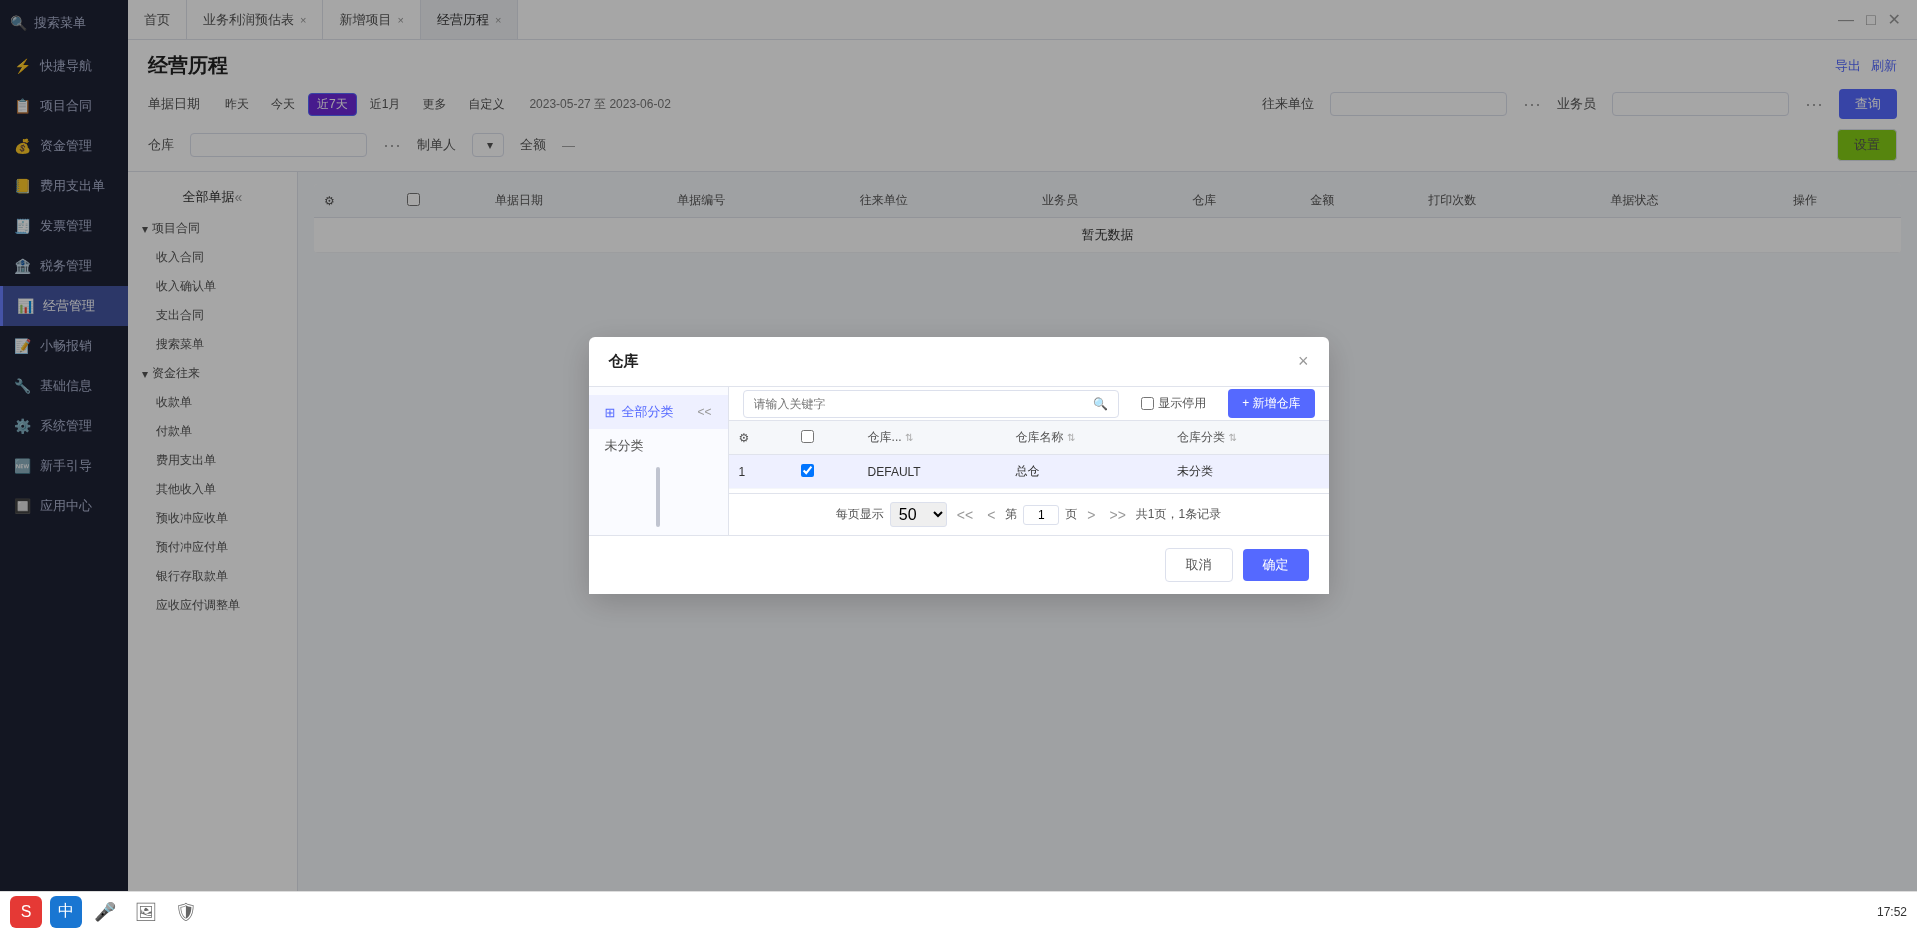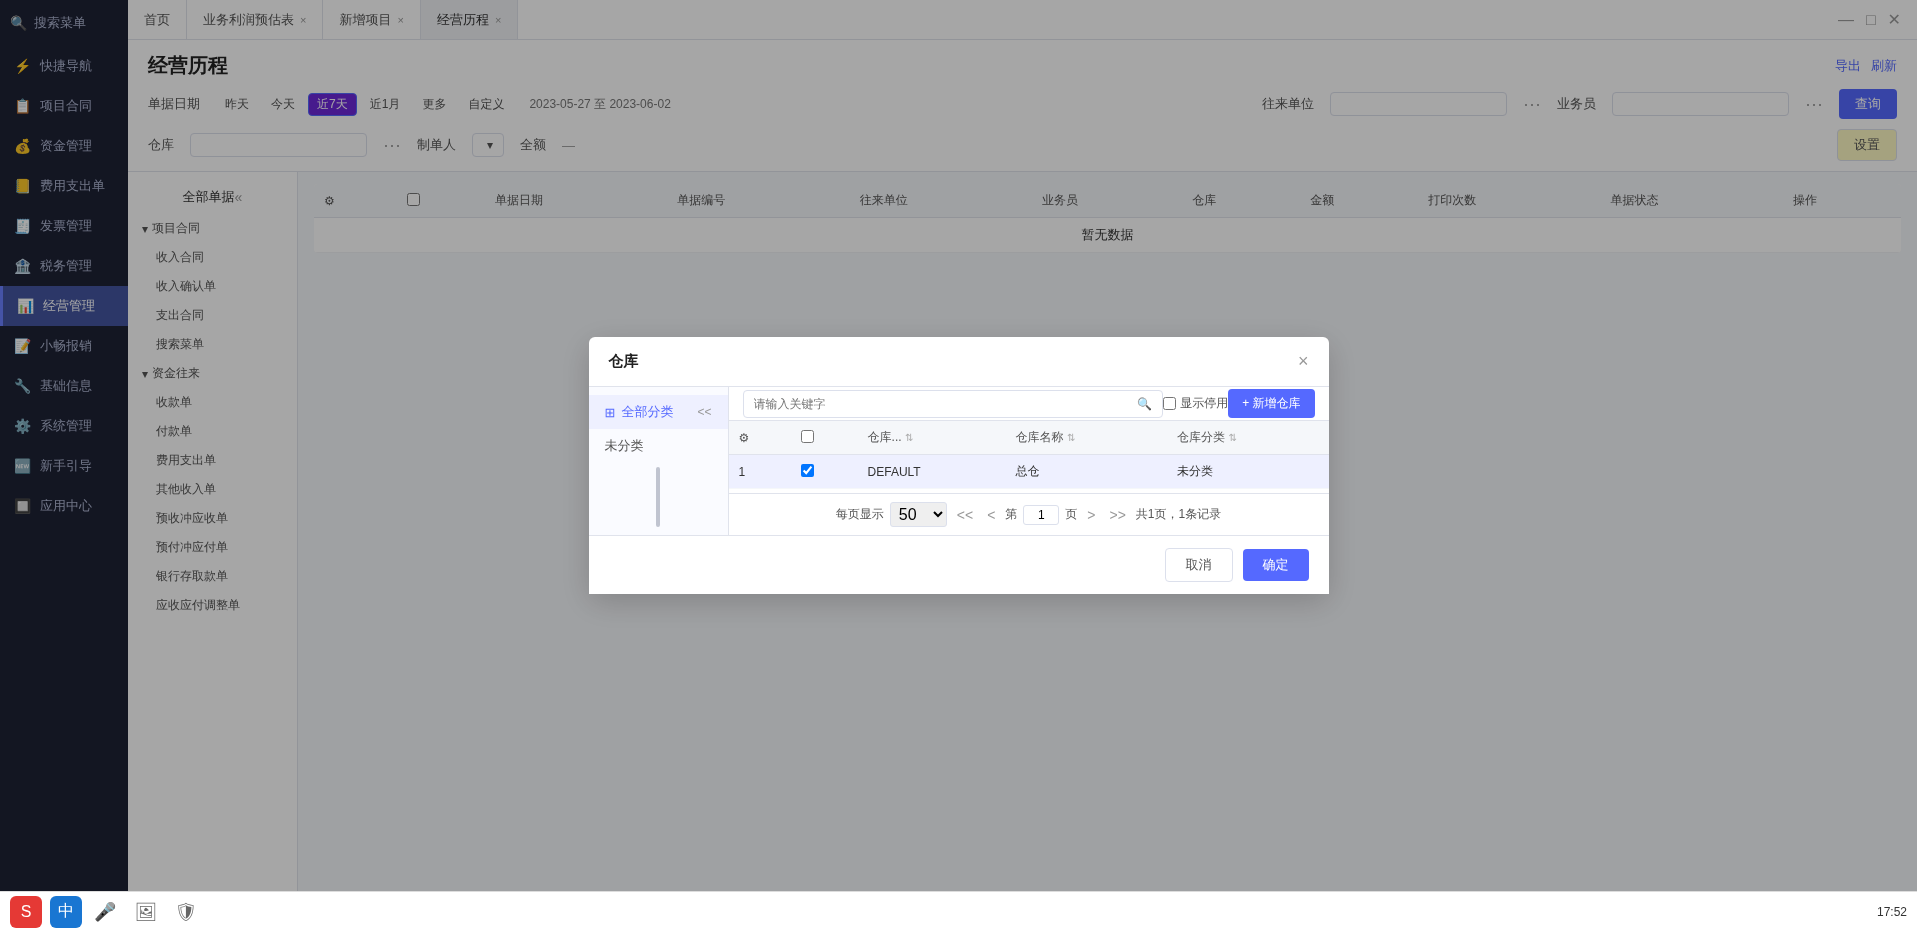--- a/index.html
+++ b/index.html
@@ -72,21 +72,21 @@
     .filter-dots { color: #999; font-size: 18px; cursor: pointer; }
     .filter-select-btn {
       border: 1px solid #dce0ec; border-radius: 4px; padding: 4px 10px; font-size: 12px;
       display: flex; align-items: center; gap: 4px; cursor: pointer; background: #fff; color: #555;
     }
     .btn-primary {
       background: #5569ff; color: #fff; border: none; border-radius: 4px;
       padding: 6px 16px; font-size: 13px; cursor: pointer;
     }
     .btn-secondary {
-      background: #fef9c3; color: #555; border: 1px solid #dce0ec; border-radius: 4px;
+      background: #84cc16; color: #555; border: 1px solid #dce0ec; border-radius: 4px;
       padding: 6px 16px; font-size: 13px; cursor: pointer;
     }
     .btn-link { color: #5569ff; background: none; border: none; font-size: 13px; cursor: pointer; }
 
     
     .content-area {
       display: flex; flex: 1; overflow: hidden;
     }
     
     .left-nav {
@@ -155,21 +155,21 @@
       background: #fafbff;
     }
     .modal-sidebar-item {
       padding: 8px 16px; font-size: 13px; color: #555; cursor: pointer;
       display: flex; align-items: center; gap: 6px;
     }
     .modal-sidebar-item.active { color: #5569ff; background: #eef0ff; font-weight: 500; }
     .modal-sidebar-toggle { cursor: pointer; color: #999; font-size: 12px; }
     .modal-content { flex: 1; display: flex; flex-direction: column; overflow: hidden; }
     .modal-toolbar {
-      display: flex; align-items: center; padding: 2px 14px; gap: 0;
+      display: flex; align-items: center; padding: 2px 14px; gap: 22px;
       border-bottom: 1px solid #e0e3ec;
     }
     .modal-search {
       flex: 1; border: 1px solid #dce0ec; border-radius: 4px;
       padding: 6px 10px; font-size: 12px; display: flex; align-items: center; gap: 6px;
     }
     .modal-search input {
       border: none; outline: none; flex: 1; font-size: 12px; color: #333;
     }
     .modal-checkbox-label { display: flex; align-items: center; gap: 4px; font-size: 12px; color: #555; cursor: pointer; }

